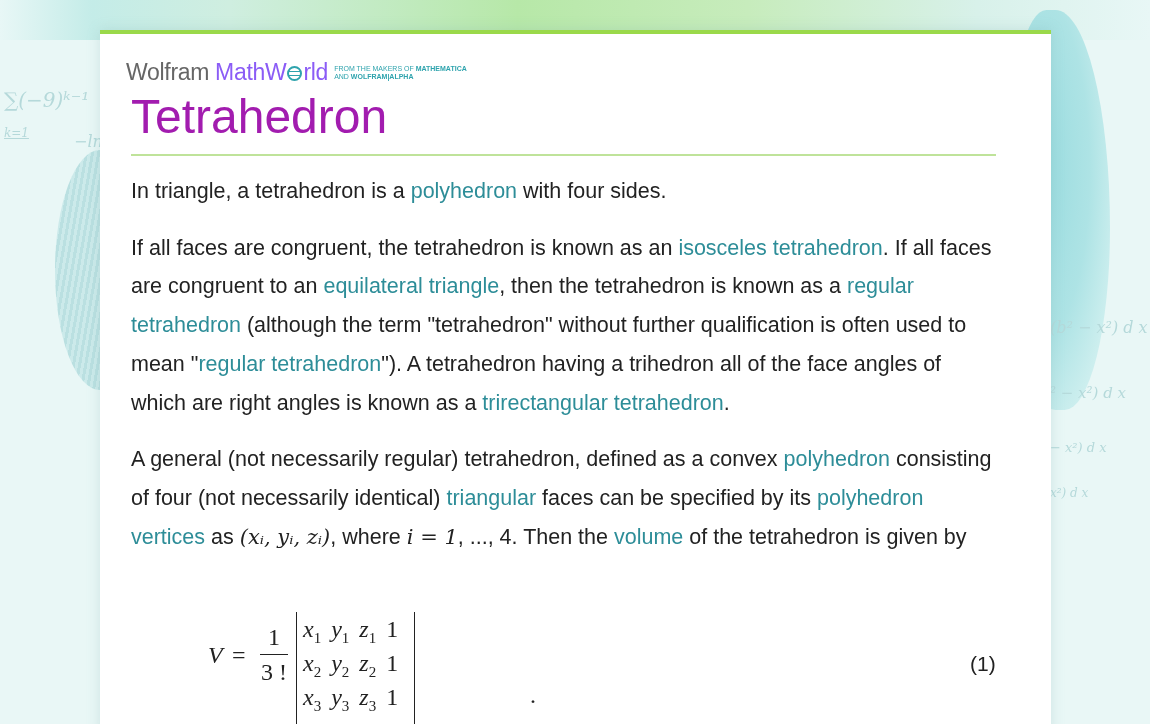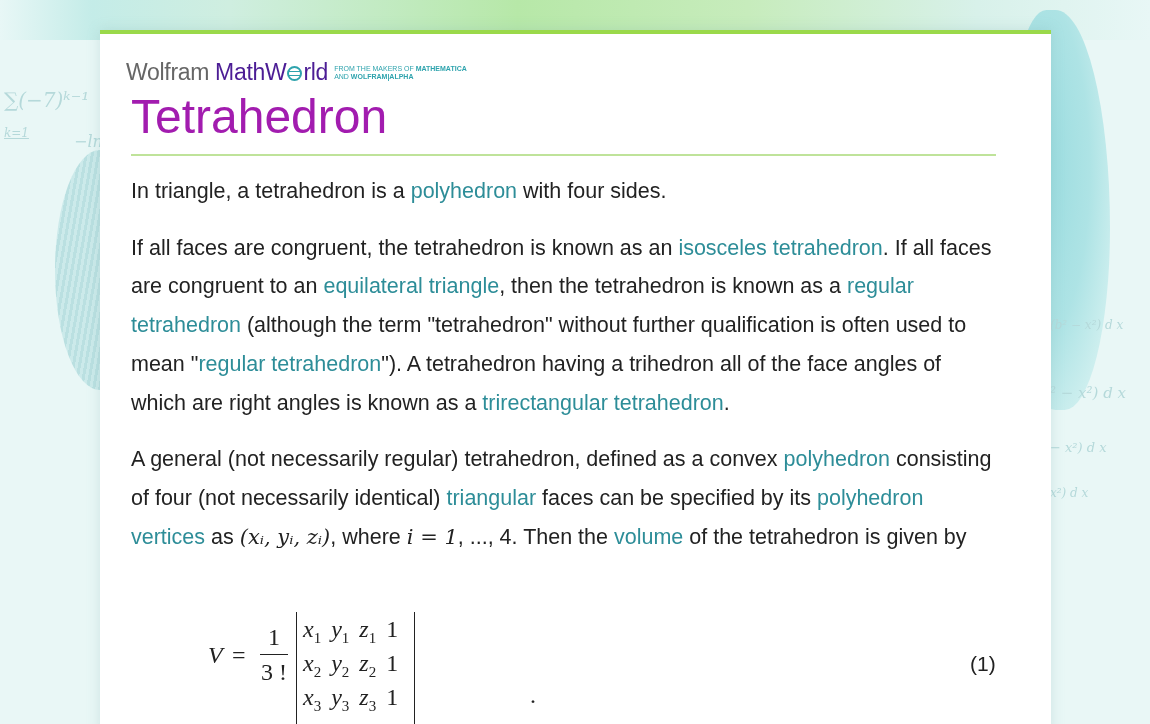--- a/index.html
+++ b/index.html
@@ -32,21 +32,21 @@
   .card {
     position: absolute; left: 100px; top: 30px; width: 951px; height: 700px;
     background: #ffffff; border-top: 4px solid #9ad94a;
     box-shadow: 0 0 12px rgba(120,170,170,0.25);
   }
   .logo {
     position: absolute; left: 26px; top: 25px; display: flex; align-items: center;
     font-family: "Liberation Sans", sans-serif;
   }
   .logo-wolfram { color: #666666; font-size: 23px; letter-spacing: -0.3px; }
-  .logo-mathworld { color: #4c1d95; font-size: 23px; margin-left: 6px; letter-spacing: -0.3px; }
+  .logo-mathworld { color: #8b5cf6; font-size: 23px; margin-left: 6px; letter-spacing: -0.3px; }
   .globe {
     display: inline-block; width: 15px; height: 15px; border: 2px solid #2ea3ad;
     border-radius: 50%; vertical-align: -1px; margin: 0 1px; position: relative; box-sizing: border-box;
     background: repeating-linear-gradient(0deg, transparent 0 3px, #2ea3ad 3px 4px);
   }
   .logo-tag { margin-left: 6px; font-size: 7px; line-height: 8px; color: #2ea3ad; text-transform: uppercase; }
   .logo-tag b { font-weight: bold; }
   .title {
     position: absolute; left: 31px; top: 55px; margin: 0;
     font-family: "Liberation Sans", sans-serif; font-weight: normal;
@@ -83,24 +83,24 @@
     position: absolute; left: 770px; top: 40px; font-family: "Liberation Sans", sans-serif; font-size: 21px;
   }
 </style>
 </head>
 <body>
 
 <div class="bg">
   <div class="bg-top"></div>
   <div class="bg-left-swirl"></div>
   <div class="bg-right-swirl"></div>
-  <div class="formula-bg" style="left:4px;top:88px;font-size:20px;">∑(−7)ᵏ⁻¹</div>
+  <div class="formula-bg" style="left:4px;top:88px;font-size:20px;">∑(−9)ᵏ⁻¹</div>
   <div class="formula-bg" style="left:4px;top:126px;font-size:12px;text-decoration:underline;">k=1</div>
   <div class="formula-bg" style="left:74px;top:132px;font-size:16px;">−ln</div>
-  <div class="formula-bg" style="left:1050px;top:318px;font-size:12px;">(b² − x²)  d x</div>
+  <div class="formula-bg" style="left:1050px;top:318px;font-size:16px;">(b² − x²)  d x</div>
   <div class="formula-bg" style="left:1050px;top:384px;font-size:15px;">² − x²)  d x</div>
   <div class="formula-bg" style="left:1050px;top:440px;font-size:13px;">− x²)  d x</div>
   <div class="formula-bg" style="left:1050px;top:486px;font-size:12px;">x²)  d x</div>
 </div>
 
 <div class="card">
   <div class="logo">
     <span class="logo-wolfram">Wolfram</span>
     <span class="logo-mathworld"><span>MathW</span><span class="globe"></span><span>rld</span></span>
     <span class="logo-tag">

